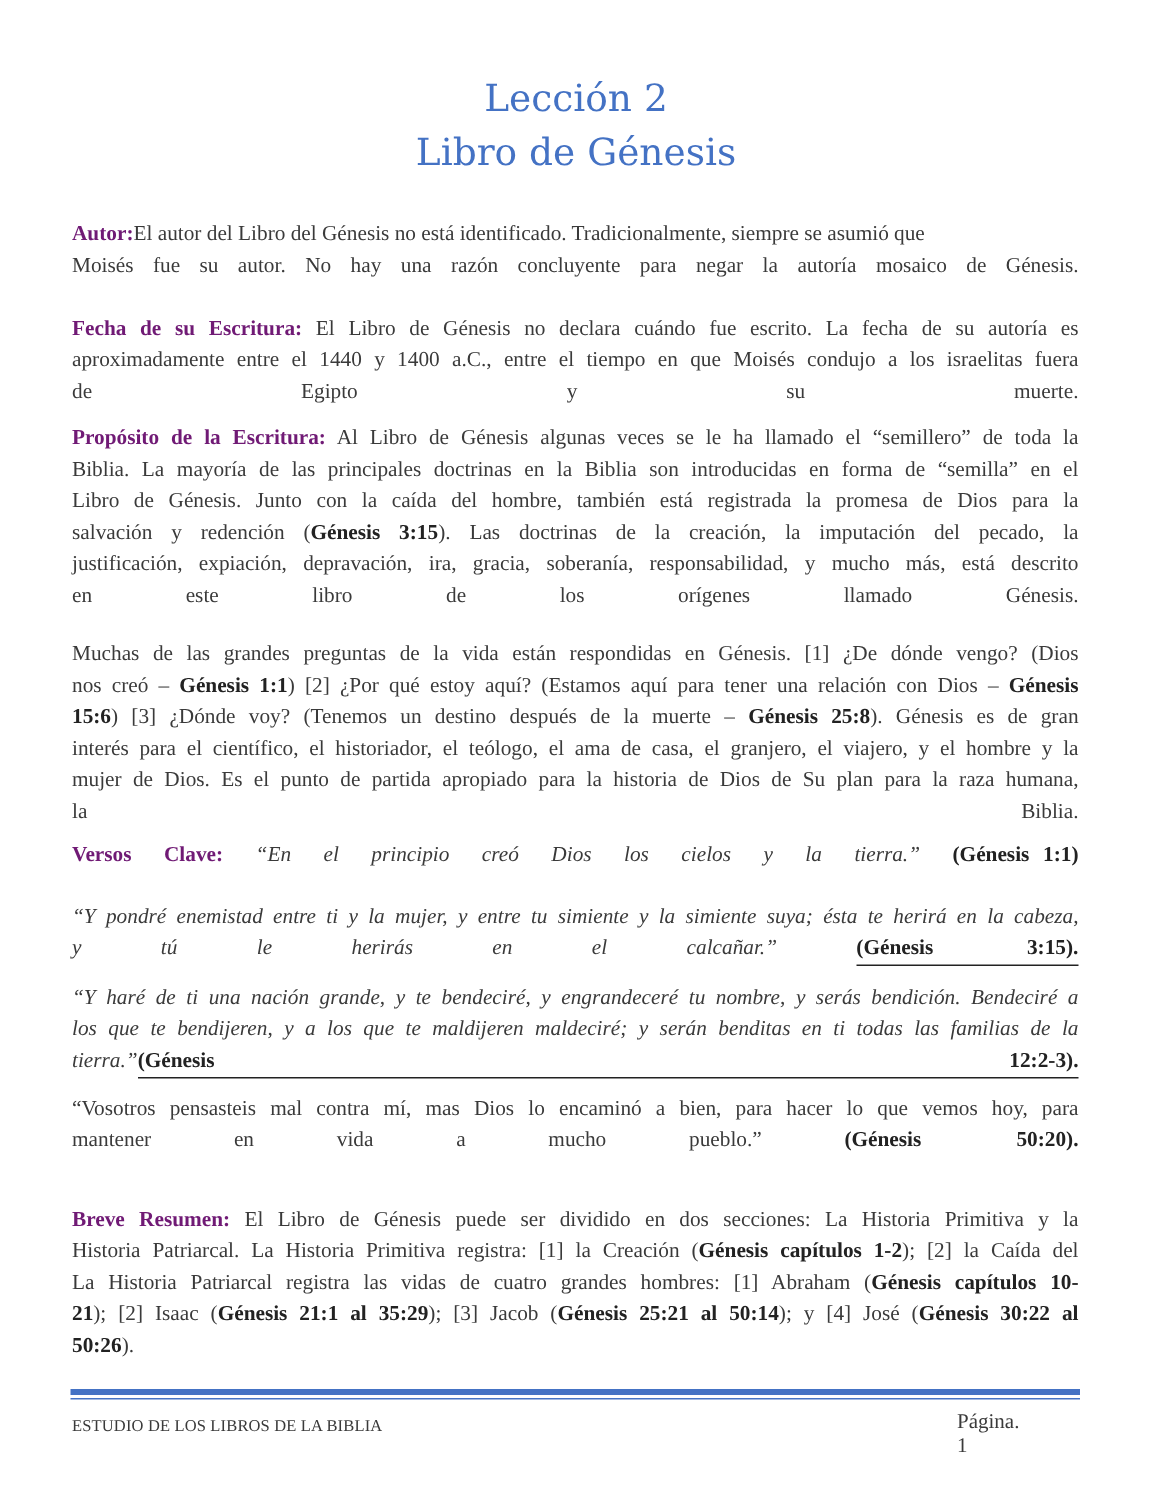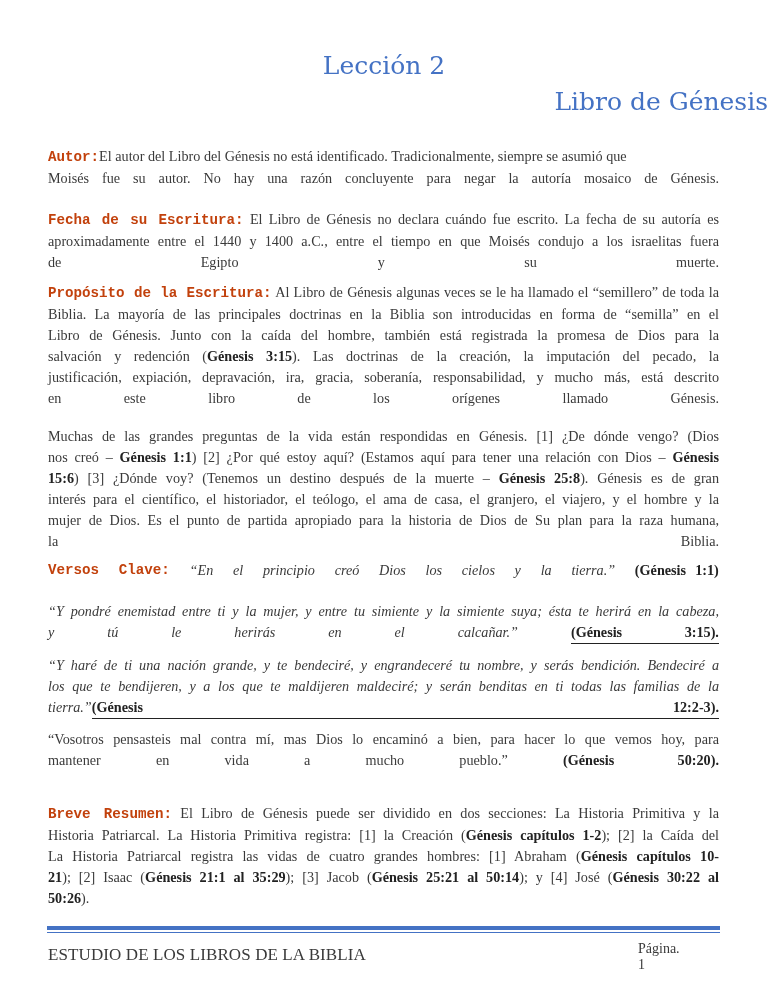--- a/index.html
+++ b/index.html
@@ -7,41 +7,41 @@
     width: 768px; height: 994px; position: relative; overflow: hidden;
     font-family: "Liberation Serif", "DejaVu Serif", serif;
     color: #3a3a3a;
   }
   .page { position: absolute; left: 0; top: 0; width: 673px; height: 994px; }
   .title {
     position: absolute; left: 0; width: 768px; text-align: center;
     color: #4472c4; font-family: "DejaVu Serif", serif; font-size: 25px; line-height: 30px;
   }
   .title.l1 { top: 51px; }
-  .title.l2 { top: 87px; text-align: right; }
+  .title.l2 { top: 87px; }
   .para {
     position: absolute; left: 48px; width: 671px;
     font-size: 14.2px; line-height: 21px; text-align: justify;
     text-align-last: auto;
   }
-  .para .lbl { font-weight: bold; color: #c2410c; font-family: Liberation Mono, monospace; }
+  .para .lbl { font-weight: bold; color: #701a75; }
   .ref { font-weight: bold; color: #222; }
   .ref.u { }
   .it { font-style: italic; }
   .line { display: flex; justify-content: space-between; white-space: nowrap; }
   .line span { display: inline-block; }
   .just { text-align: justify; text-align-last: justify; }
   .footer-rule-thick {
     position: absolute; left: 47px; width: 673px; top: 926px; height: 4px; background: #4472c4;
   }
   .footer-rule-thin {
     position: absolute; left: 47px; width: 673px; top: 932px; height: 1px; background: #4472c4;
   }
   .footer-left {
-    position: absolute; left: 48px; top: 945px; font-size: 17px; color: #3a3a3a; letter-spacing: 0.1px;
+    position: absolute; left: 48px; top: 945px; font-size: 11px; color: #3a3a3a; letter-spacing: 0.1px;
   }
   .footer-right {
     position: absolute; left: 638px; top: 941px; font-size: 14px; color: #3a3a3a;
   }
   .ul-fill { border-bottom: 1px solid #222; }
 </style>
 </head>
 <body>
 
 <div class="page">

